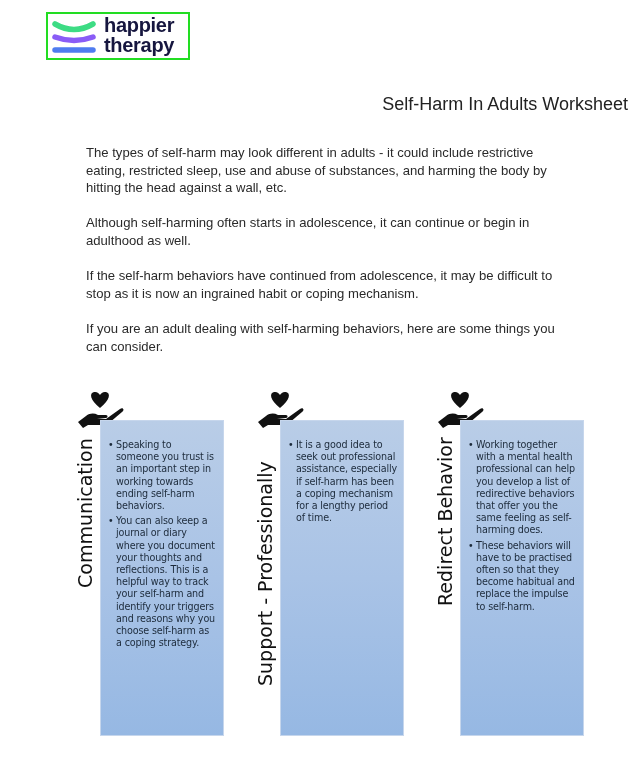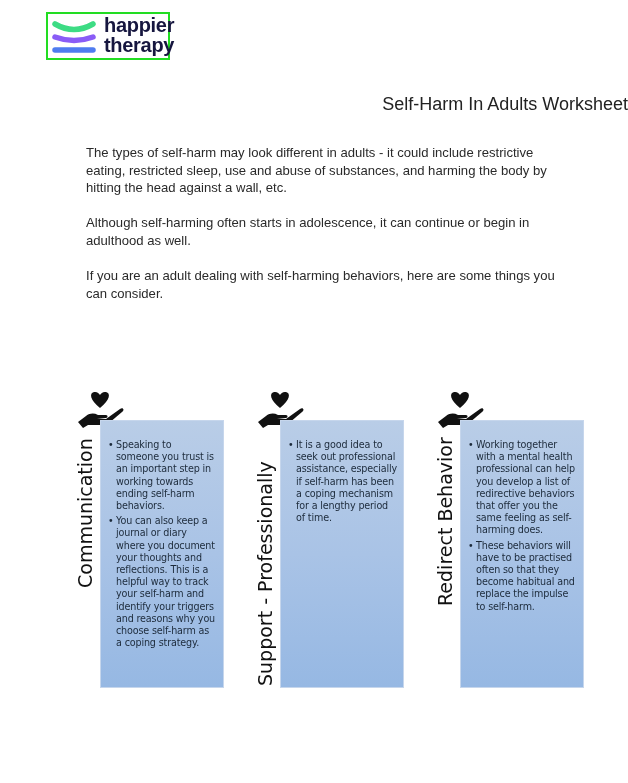--- a/index.html
+++ b/index.html
@@ -1,38 +1,38 @@
 <!DOCTYPE html>
 <html><head>
 <meta charset="utf-8">
 <style>
   html, body { margin: 0; padding: 0; background: #ffffff; }
   body { width: 628px; height: 783px; position: relative; overflow: hidden;
          font-family: "Liberation Sans", sans-serif; color: #222; }
 
-  .logo { position: absolute; left: 46px; top: 12px; width: 124px; height: 48px;
+  .logo { position: absolute; left: 46px; top: 12px; width: 144px; height: 48px;
           border: 2px solid #22dd22; box-sizing: border-box; background: #fff; }
   .logo .bars { position: absolute; left: 3px; top: 5px; width: 46px; height: 36px; }
   .logo .wordmark { position: absolute; left: 56px; top: 1px; font-weight: bold;
           font-size: 20px; line-height: 20px; color: #16163f; letter-spacing: -0.3px; }
 
   .title { position: absolute; left: 0; width: 628px; top: 94px; text-align: right;
            font-size: 18px; color: #222; }
 
   .intro { position: absolute; left: 86px; top: 144px; width: 470px; font-size: 13.1px;
            line-height: 17.6px; color: #2a2a2a; }
   .intro p { margin: 0 0 17.6px 0; }
 
   .col { position: absolute; top: 390px; width: 160px; height: 300px; }
   .col .icon { position: absolute; left: 4px; top: 0; width: 48px; height: 42px; }
   .col .vlabel { position: absolute; left: -3px; bottom: 0; width: 36px; height: 300px; }
   .col .vlabel span { position: absolute; left: 0; bottom: 0; transform-origin: 0 0;
            transform: rotate(-90deg) translate(0, 0); white-space: nowrap;
            font-family: "DejaVu Sans", sans-serif; font-size: 19px; color: #111; }
-  .col .box { position: absolute; left: 28px; top: 30px; width: 124px; height: 268px;
+  .col .box { position: absolute; left: 28px; top: 30px; width: 124px; height: 316px;
            background: linear-gradient(180deg, #b9cde7 0%, #a9c3e6 50%, #96b8e3 100%);
            border: 1px solid #c6d6ec; box-sizing: border-box; }
   .col .box ul { margin: 0; padding: 18px 6px 0 15px; list-style: none; }
   .col .box li { position: relative; font-family: "DejaVu Sans", sans-serif; font-size: 9.6px;
            line-height: 12.2px; color: #1c2a3a; margin-bottom: 3px; letter-spacing: -0.15px; }
   .col .box li::before { content: "\2022"; position: absolute; left: -8px; top: 0; }
 
   .footer { position: absolute; left: 46px; top: 792px; font-size: 10.5px; font-weight: bold; color: #222; margin-top: 20px; }
 </style>
 </head>
@@ -48,20 +48,21 @@
     <div>happier</div>
     <div>therapy</div>
   </div>
 </div>
 
 <div class="title">Self-Harm In Adults Worksheet</div>
 
 <div class="intro">
   <p>The types of self-harm may look different in adults - it could include restrictive eating, restricted sleep, use and abuse of substances, and harming the body by hitting the head against a wall, etc.</p>
   <p>Although self-harming often starts in adolescence, it can continue or begin in adulthood as well.</p>
+  <p>If the self-harm behaviors have continued from adolescence, it may be difficult to stop as it is now an ingrained habit or coping mechanism.</p>
   <p>If you are an adult dealing with self-harming behaviors, here are some things you can consider.</p>
 </div>
 
 <div class="col" style="left:72px;">
   <svg class="icon" viewBox="0 0 48 42">
     <path d="M24 18 C14 10 13 3 18 2 C21 1.5 23 3 24 5 C25 3 27 1.5 30 2 C35 3 34 10 24 18 Z" fill="#111"></path>
     <path d="M2 32 L10 26 C14 23 18 23 22 25 L30 25 C32 25 32 28 30 28 L21 28 L30 29 L44 19 C47 17 49 20 46 22 L33 33 C31 35 29 35 27 35 L12 35 L7 38 Z" fill="#111"></path>
   </svg>
   <div class="box">
     <ul>

